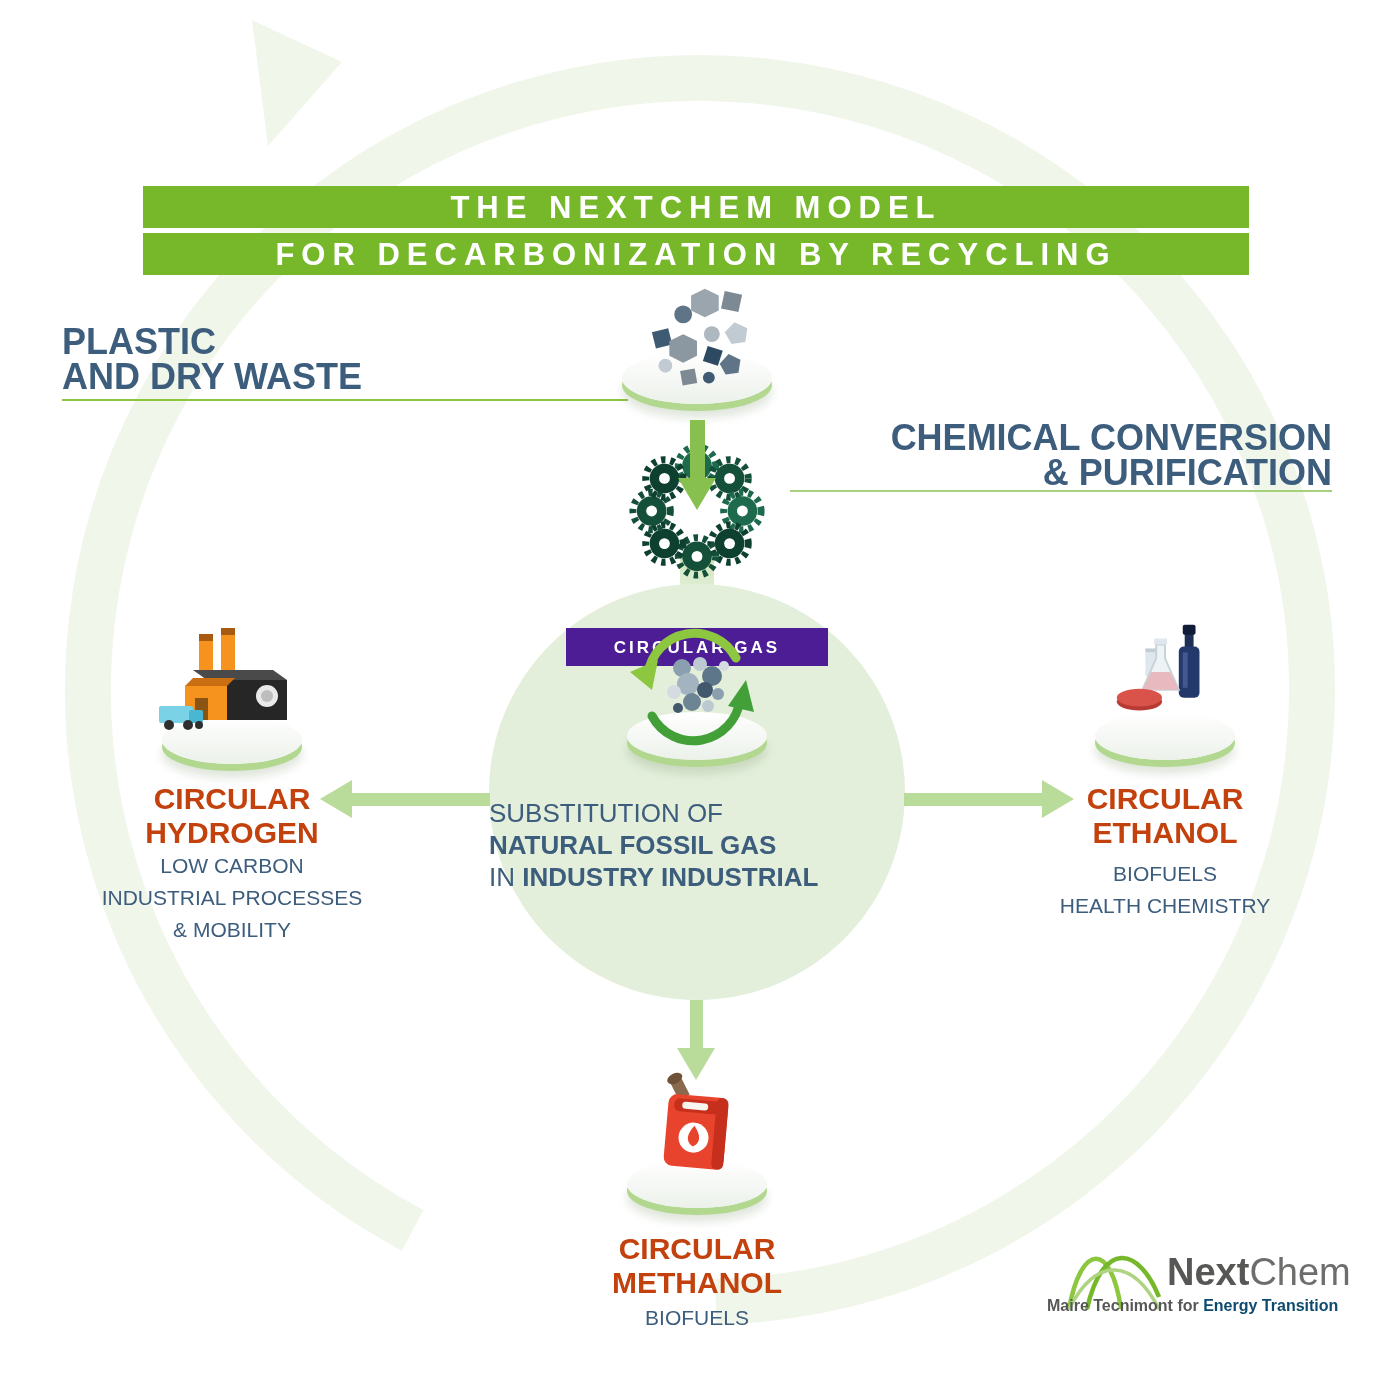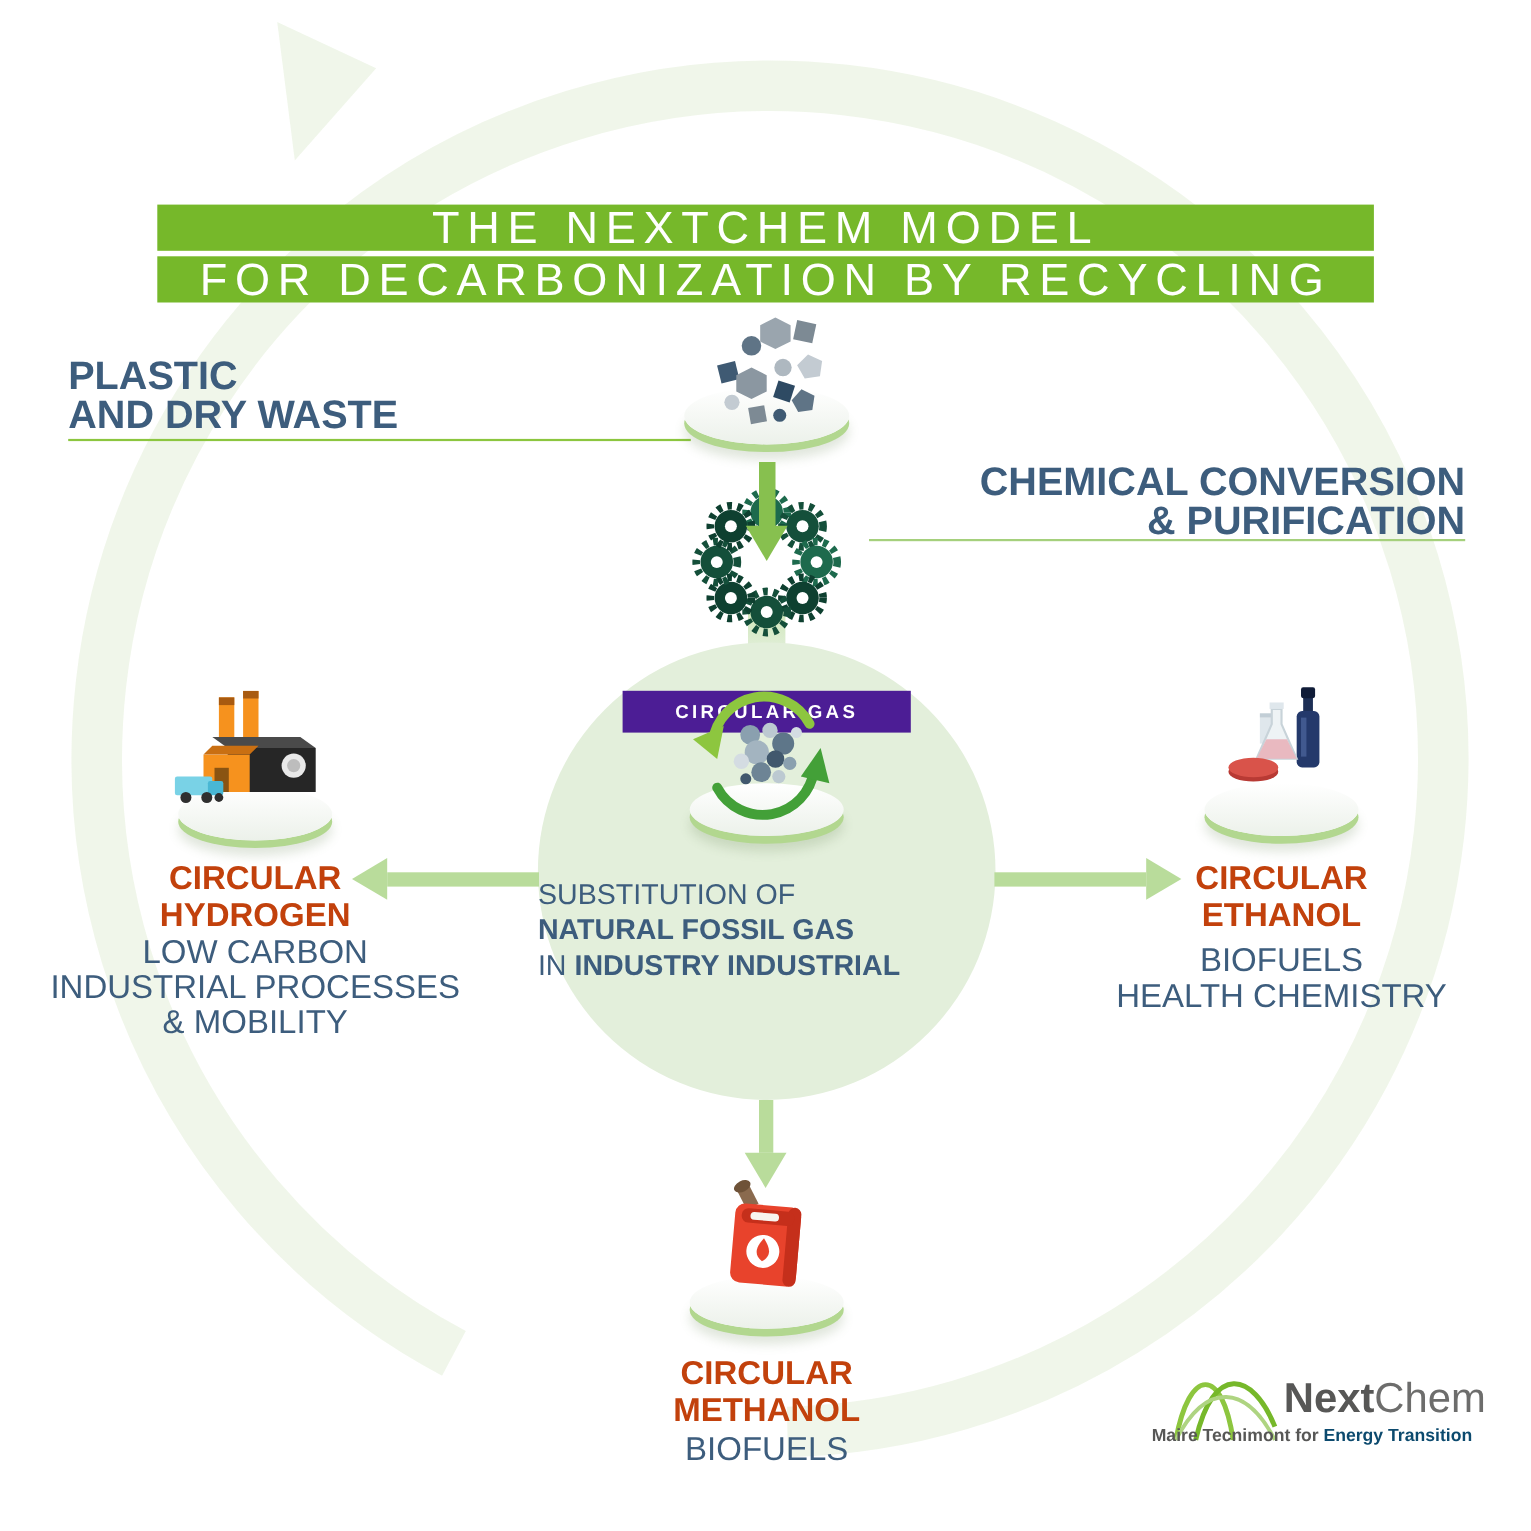--- a/index.html
+++ b/index.html
@@ -11,21 +11,21 @@
   }
   svg { display:block; }
 
   
   #watermark { position:absolute; left:0; top:0; width:1392px; height:1392px; z-index:0; }
 
   
   .title { position:absolute; top:52px; left:0; width:100%; text-align:center;
     font-size:60px; line-height:64px; font-weight:bold; color:#3d5d7d; letter-spacing:1px; z-index:2; }
   .banner { position:absolute; left:143px; width:1106px; height:42px; background:#76b82a;
-    color:#fff; font-weight:normal; font-size:41px; line-height:43px; letter-spacing:7px;
+    color:#fff; font-weight:bold; font-size:31px; line-height:43px; letter-spacing:7px;
     text-align:center; z-index:2; white-space:nowrap; }
   #banner1 { top:186px; }
   #banner2 { top:233px; }
 
   
   .side-label { position:absolute; font-size:36px; line-height:35px; font-weight:bold; color:#3d5d7d; z-index:2; }
   #plastic-label { left:62px; top:324px; text-align:left; }
   #process-label { right:60px; top:420px; text-align:right; }
   .connector { position:absolute; height:2px; z-index:1; }
   #plastic-line { left:62px; top:399px; width:566px; background:#8cc63f; }
@@ -73,21 +73,21 @@
   #gas-caption { position:absolute; left:489px; top:797px; width:416px; 
     font-size:26px; line-height:32px; color:#3d5d7d; z-index:3; }
   .b { font-weight:bold; }
 
   
   .node-title { position:absolute; text-align:center; color:#c2410c; font-weight:bold;
     font-size:30px; line-height:34px; z-index:2; }
   #hydrogen-title { left:82px;  top:782px;  width:300px; }
   #ethanol-title  { left:1015px; top:782px; width:300px; }
   #methanol-title { left:547px; top:1232px; width:300px; }
-  .node-desc { position:absolute; text-align:center; color:#3d5d7d; font-size:30px; line-height:32px; z-index:2; }
+  .node-desc { position:absolute; text-align:center; color:#3d5d7d; font-size:21px; line-height:32px; z-index:2; }
   #hydrogen-desc { left:32px;  top:850px;  width:400px; }
   #ethanol-desc  { left:990px; top:858px;  width:350px; }
   #methanol-desc { left:572px; top:1302px; width:250px; }
 
   
   #logo { position:absolute; left:1045px; top:1235px; width:300px; height:90px; z-index:2; }
   #logo-arch { position:absolute; left:18px; top:2px; }
   #logo-name { position:absolute; left:122px; top:16px; font-size:38px; color:#575756; white-space:nowrap; }
   #logo-name .n1 { font-weight:bold; }
   #logo-name .n2 { font-weight:normal; color:#6d6d6c; }

